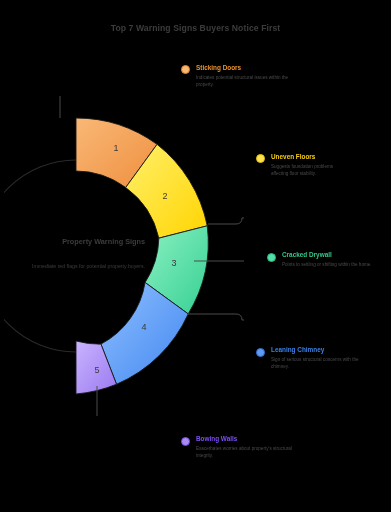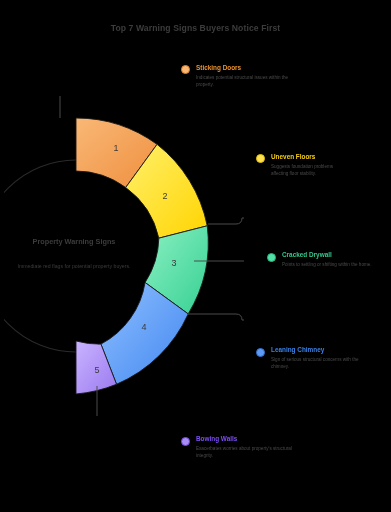--- a/index.html
+++ b/index.html
@@ -13,21 +13,21 @@
 
   #title {
     position:absolute; top:23px; left:0; width:391px;
     text-align:center;
     font-size:8.6px; font-weight:bold; letter-spacing:.1px;
     color:#3c3c3c;
   }
 
   #donut { position:absolute; left:4px; top:96px; width:240px; height:320px; }
 
-  .hubtitle, .hubsub { position:absolute; left:10px; width:128px; text-align:center; color:#3c3c3c; }
+  .hubtitle, .hubsub { position:absolute; left:17px; width:128px; text-align:right; color:#3c3c3c; }
   .hubtitle { top:237px; font-size:7.3px; font-weight:bold; line-height:1.38; }
   .hubsub   { top:263px; font-size:5.2px; line-height:1.42; }
 
   .callout { position:absolute; }
   .cl-title { font-size:6.4px; font-weight:bold; line-height:1.2; white-space:nowrap; }
   .cl-desc  { font-size:4.6px; color:#4a4a4a; line-height:1.5; margin-top:3px; }
 
   .dot { position:absolute; border-radius:50%; }
 </style>
 </head>

